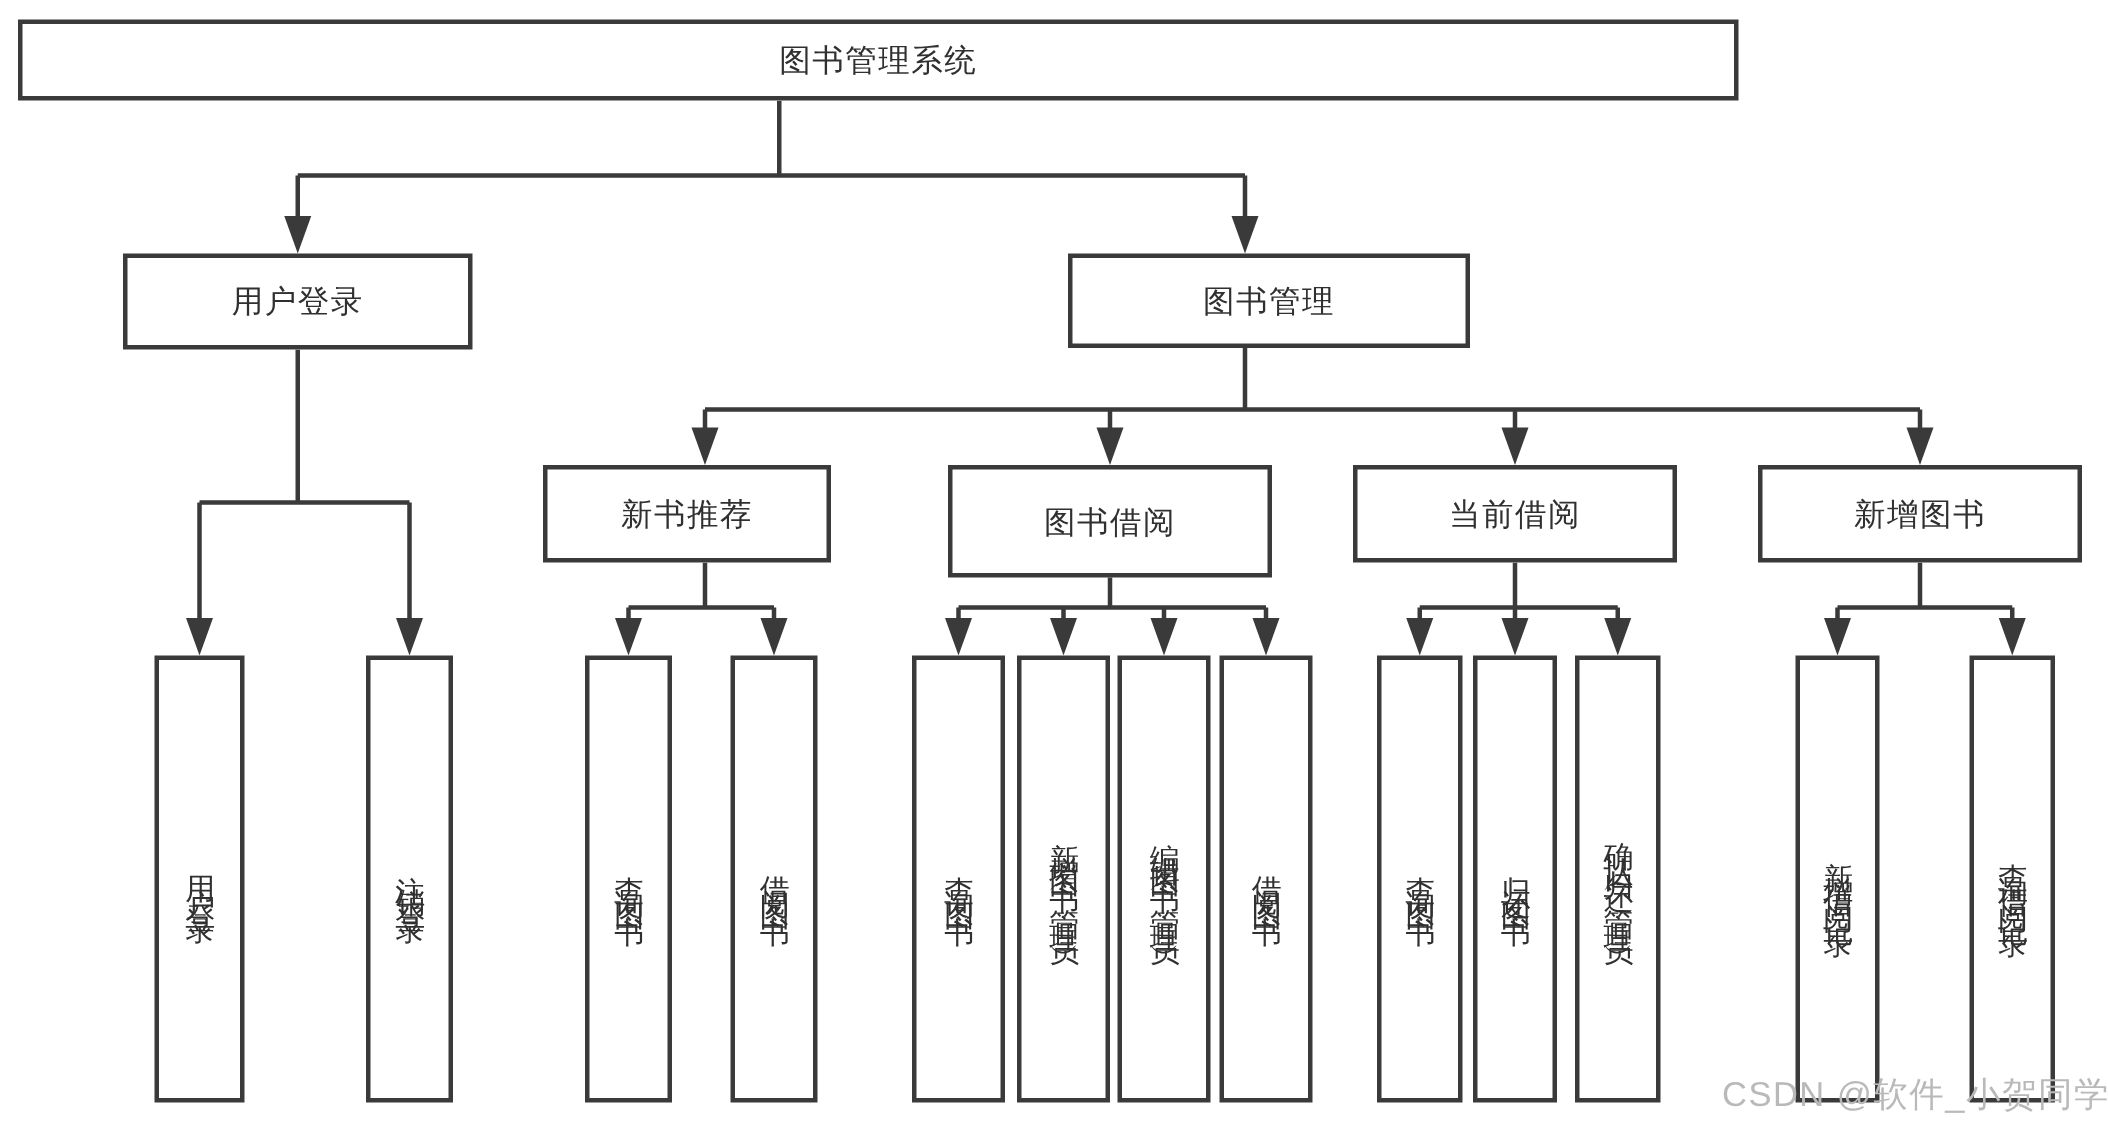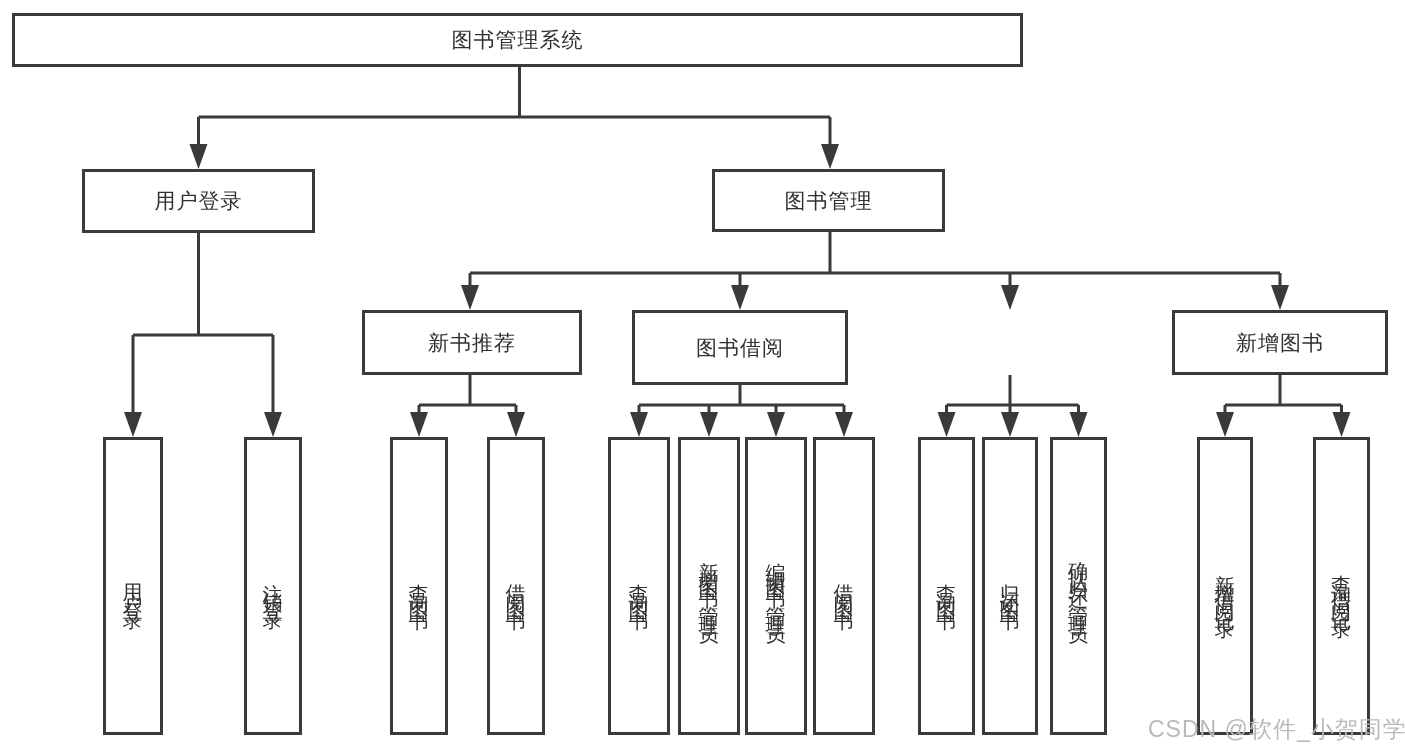--- a/index.html
+++ b/index.html
@@ -72,36 +72,39 @@
       <polygon points="1069.5,412 1087.5,412 1078.5,437"></polygon>
     </g>
 
     <g>
       <path d="M1280 375 V405 M1225 405 H1341.5 M1225 405 V414 M1341.5 405 V414"></path>
       <polygon points="1216,412 1234,412 1225,437"></polygon>
       <polygon points="1332.5,412 1350.5,412 1341.5,437"></polygon>
     </g>
   </svg>
 
-  <div class="box h" style="left:12px;top:13px;width:1011px;height:54px;">
+  <div class="box h" style="left:12px;top:13px;width:1147px;height:54px;">
     <span class="lbl">图书管理系统</span>
   </div>
 
   <div class="box h" style="left:82px;top:169px;width:233px;height:64px;">
     <span class="lbl">用户登录</span>
   </div>
-  <div class="box h" style="left:712px;top:169px;width:233px;height:63px;">
+  <div class="box h" style="left:712px;top:169px;width:268px;height:63px;">
     <span class="lbl">图书管理</span>
   </div>
 
-  <div class="box h" style="left:362px;top:310px;width:220px;height:65px;">
+  <div class="box h" style="left:362px;top:310px;width:192px;height:65px;">
     <span class="lbl">新书推荐</span>
   </div>
   <div class="box h" style="left:632px;top:310px;width:216px;height:75px;">
     <span class="lbl">图书借阅</span>
+  </div>
+  <div class="box h" style="left:902px;top:310px;width:216px;height:65px;">
+    <span class="lbl">当前借阅</span>
   </div>
   <div class="box h" style="left:1172px;top:310px;width:216px;height:65px;">
     <span class="lbl">新增图书</span>
   </div>
 
   <div class="box leaf" style="left:103px;top:437px;width:60px;height:298px;">
     <span class="lbl">用户登录</span>
   </div>
   <div class="box leaf" style="left:244px;top:437px;width:58px;height:298px;">
     <span class="lbl">注销登录</span>

